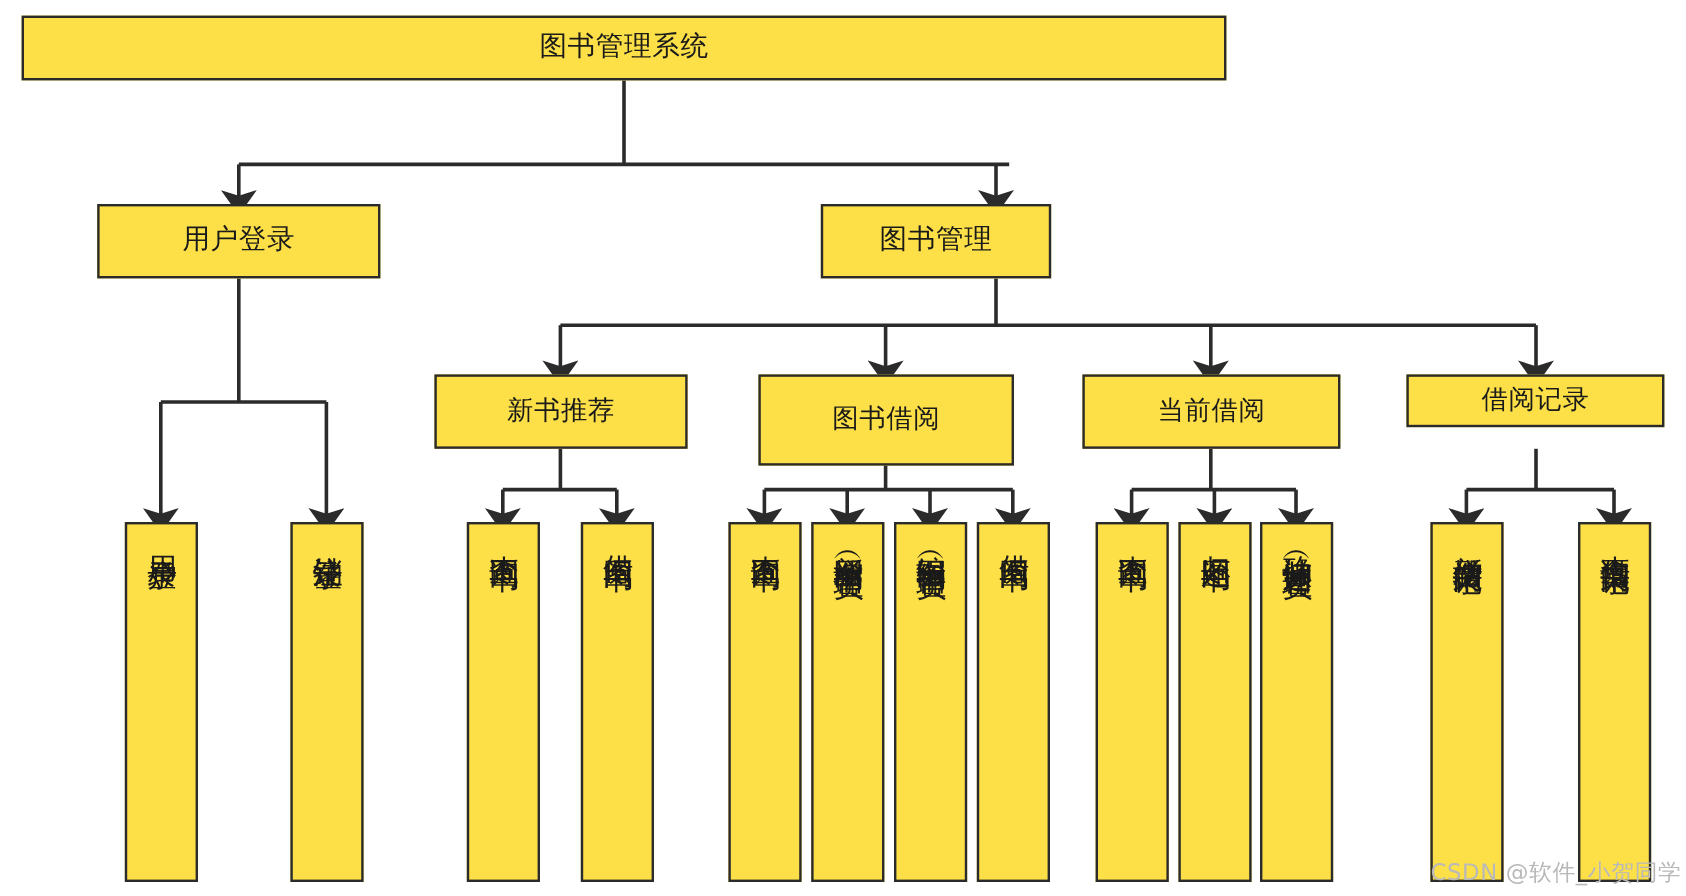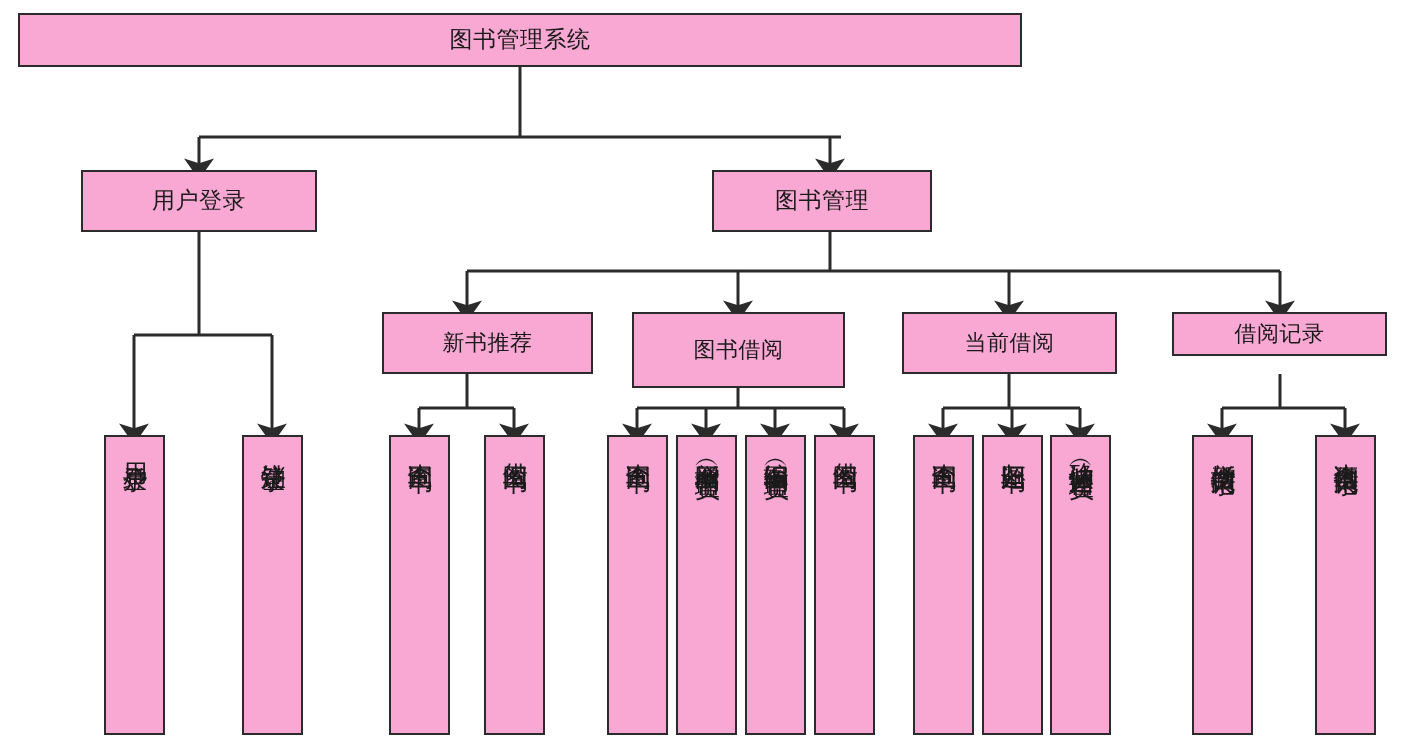--- a/index.html
+++ b/index.html
@@ -23,21 +23,21 @@
     left: 0;
     top: 0;
     width: 1405px;
     height: 747px;
     pointer-events: none;
   }
   .node {
     position: absolute;
     box-sizing: border-box;
     border: 2px solid #2b2b2b;
-    background: #f9a8d4;
+    background: #fde047;
     display: flex;
     align-items: center;
     justify-content: center;
     text-align: center;
     color: #1a1a1a;
   }
   .node-label {
     display: block;
     line-height: 1.18;
     white-space: pre;
@@ -119,25 +119,25 @@
     </g>
   </svg>
 
   <div class="node level-0" style="left:18px; top:13px; width:1004px; height:54px;">
     <span class="node-label">图书管理系统</span>
   </div>
 
   <div class="node level-1" style="left:81px; top:170px; width:236px; height:62px;">
     <span class="node-label">用户登录</span>
   </div>
-  <div class="node level-1" style="left:712px; top:170px; width:220px; height:62px;">
+  <div class="node level-1" style="left:684px; top:170px; width:192px; height:62px;">
     <span class="node-label">图书管理</span>
   </div>
 
-  <div class="node level-2" style="left:362px; top:312px; width:211px; height:62px;margin-left:20px;">
+  <div class="node level-2" style="left:362px; top:312px; width:211px; height:62px;">
     <span class="node-label">新书推荐</span>
   </div>
   <div class="node level-2" style="left:632px; top:312px; width:213px; height:76px;">
     <span class="node-label">图书借阅</span>
   </div>
   <div class="node level-2" style="left:902px; top:312px; width:215px; height:62px;align-items:center;">
     <span class="node-label">当前借阅</span>
   </div>
   <div class="node level-2" style="left:1172px; top:312px; width:215px; height:44px;">
     <span class="node-label">借阅记录</span>
@@ -180,14 +180,15 @@
     <span class="node-label">确认归还（管理员）</span>
   </div>
 
   <div class="node leaf" style="left:1192px; top:435px; width:61px; height:300px;">
     <span class="node-label">新增借阅记录</span>
   </div>
   <div class="node leaf" style="left:1315px; top:435px; width:61px; height:300px;">
     <span class="node-label">查询借阅记录</span>
   </div>
 
+  <div class="watermark" style="left:1192px; top:714px;">CSDN @软件_小贺同学</div>
 
 </div>
 
 </body></html>

